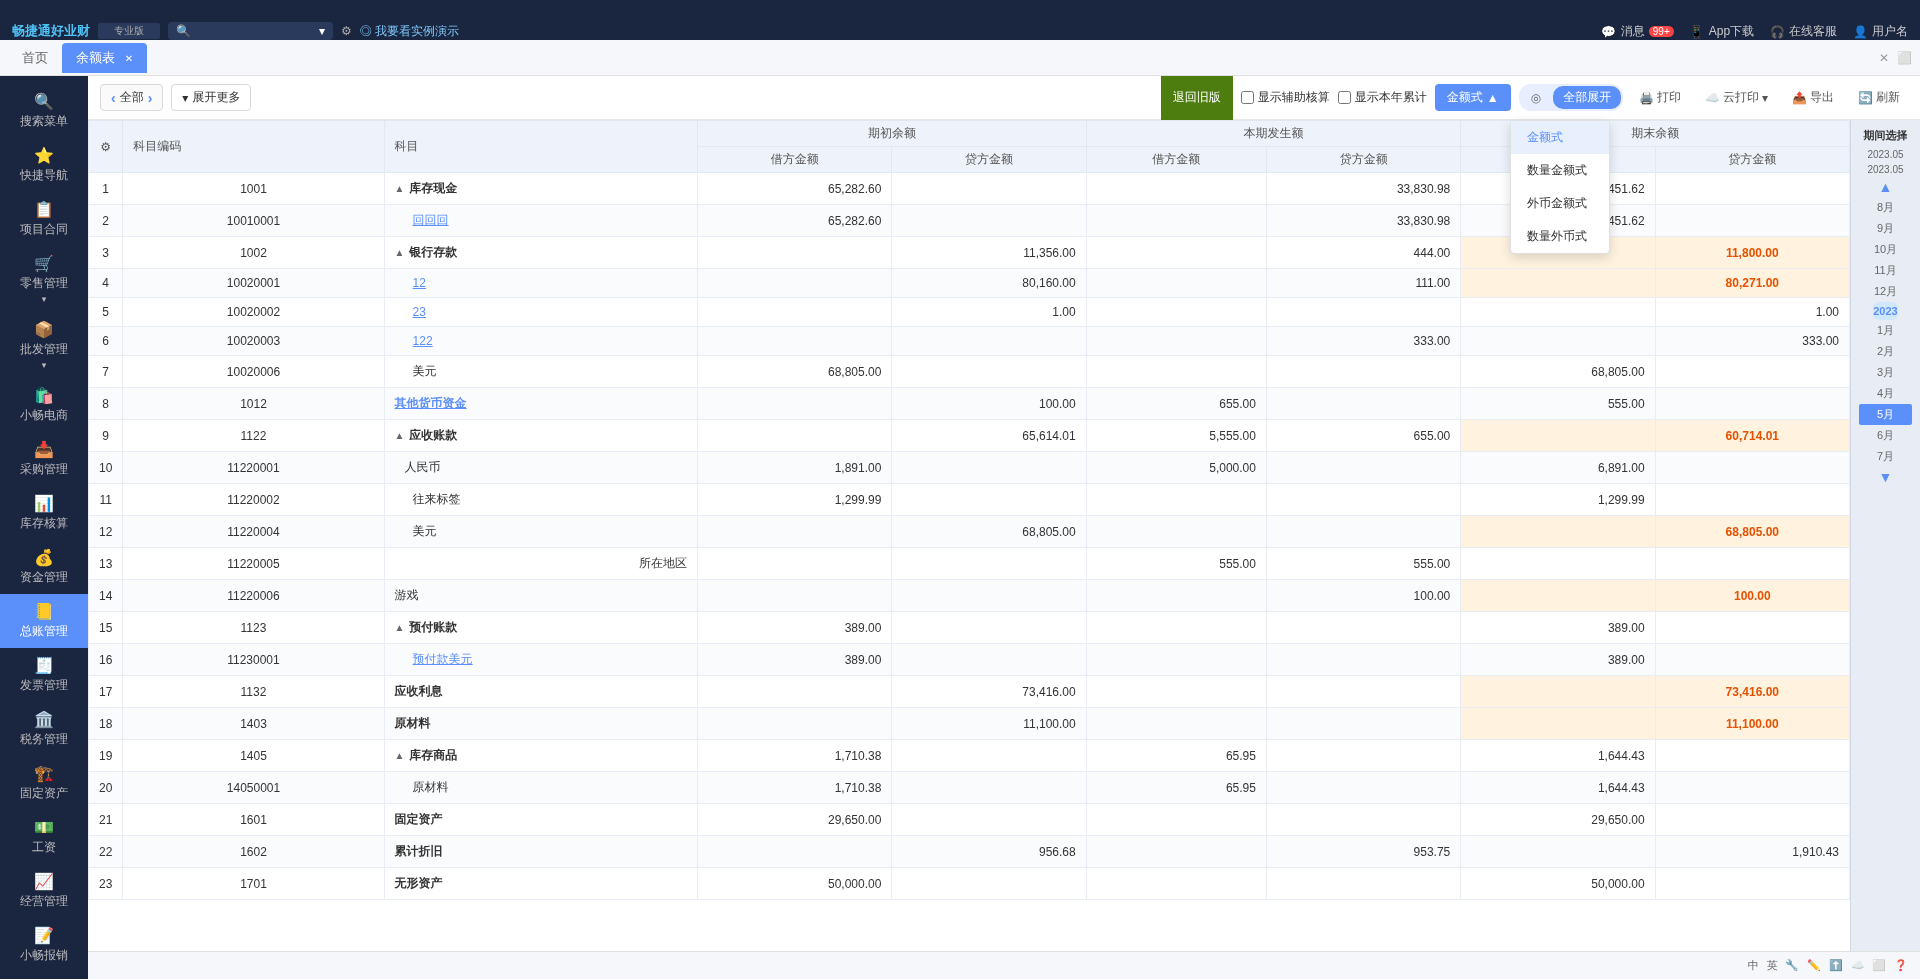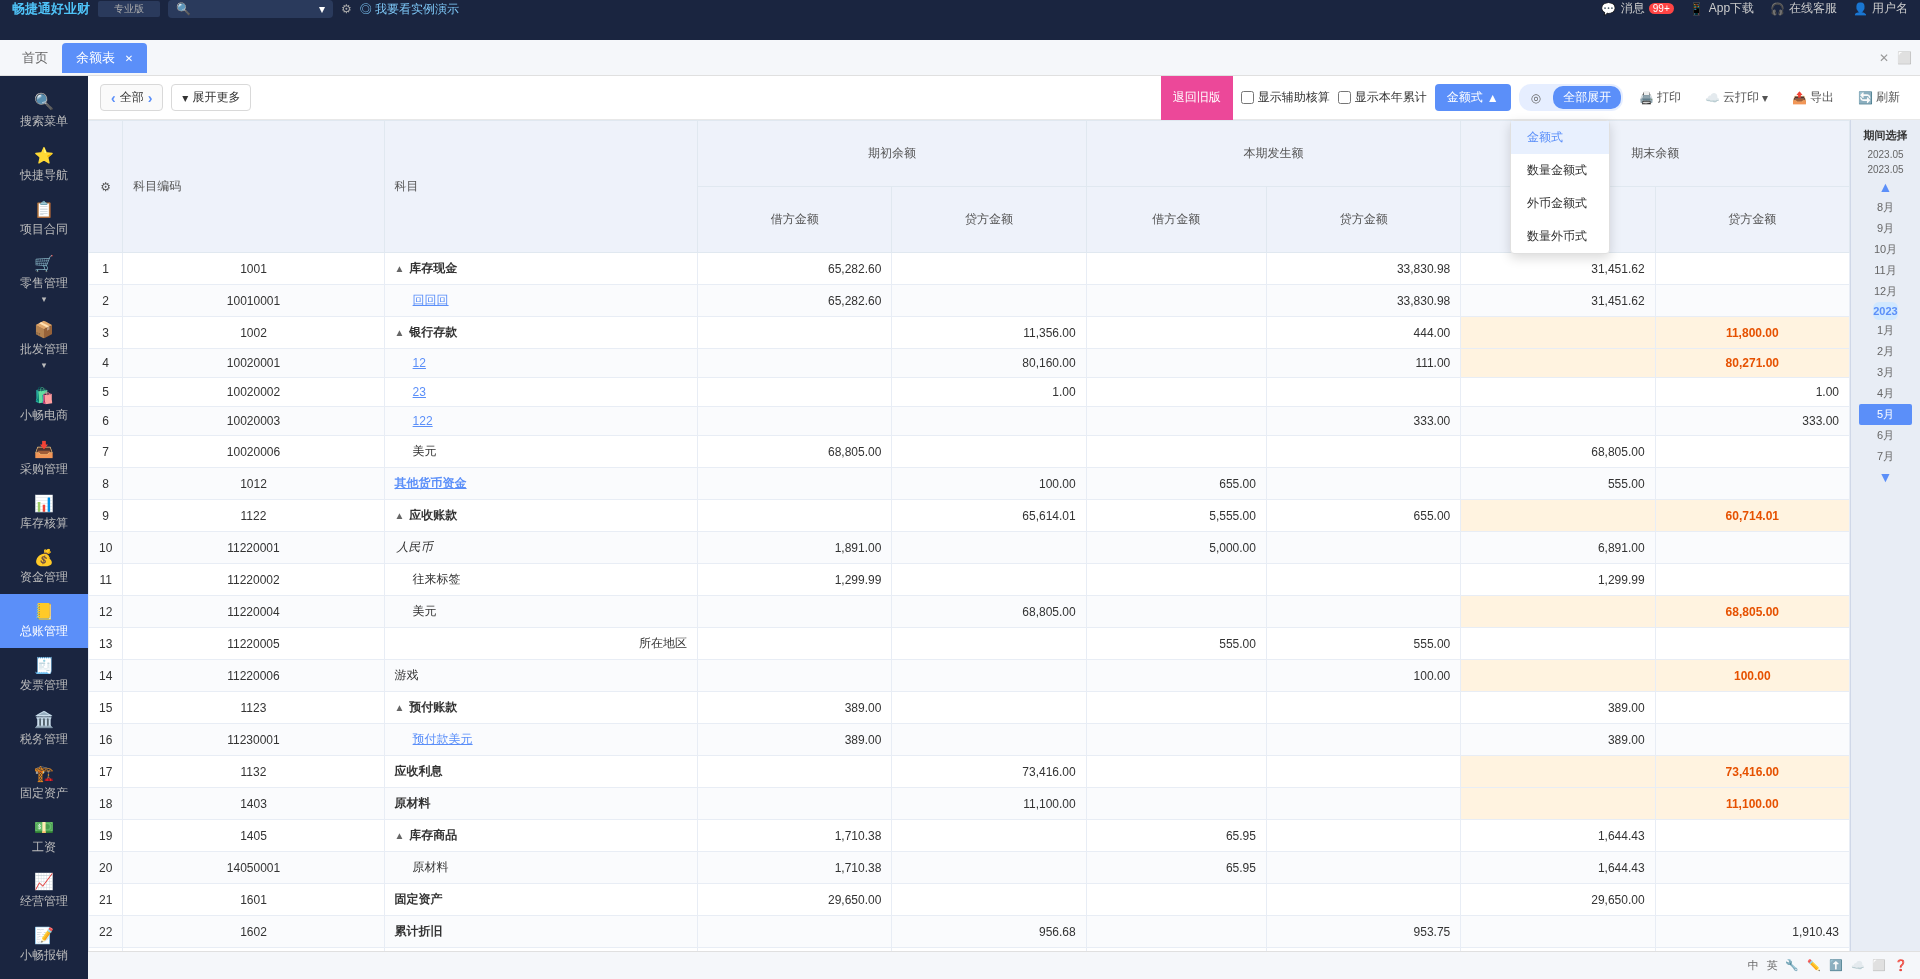--- a/index.html
+++ b/index.html
@@ -3,21 +3,21 @@
   <meta charset="utf-8">
   <style>
     * { box-sizing: border-box; margin: 0; padding: 0; }
     body { font-family: 'Microsoft YaHei', Arial, sans-serif; font-size: 12px; background: #f0f2f5; color: #333; overflow: hidden; height: 979px; }
 
     
     .top-bar {
       height: 40px;
       background: #1a2540;
       display: flex;
-      align-items: flex-start;
+      align-items: flex-end;
       justify-content: space-between;
       padding: 0 12px;
       color: #fff;
     }
     .top-bar-left { display: flex; align-items: center; gap: 8px; }
     .app-logo { font-size: 13px; font-weight: bold; color: #4fc3f7; }
     .app-subtitle { font-size: 10px; color: #aaa; background: #2a3a5c; padding: 1px 16px; border-radius: 2px; }
     .top-bar-search { display: flex; align-items: center; background: #2a3a5c; border-radius: 4px; padding: 2px 8px; gap: 4px; }
     .top-bar-search input { background: none; border: none; outline: none; color: #fff; font-size: 12px; width: 120px; }
     .top-bar-right { display: flex; align-items: center; gap: 16px; font-size: 12px; color: #ccc; }
@@ -93,21 +93,21 @@
       padding: 4px 10px; cursor: pointer; font-size: 12px;
       background: #fafafa;
     }
     .filter-btn .arrow { color: #5b8ff9; font-size: 14px; font-weight: bold; }
     .expand-btn {
       display: flex; align-items: center; gap: 4px;
       border: 1px solid #d9d9d9; border-radius: 4px;
       padding: 4px 10px; cursor: pointer; font-size: 12px;
     }
     .toolbar-right { margin-left: auto; display: flex; align-items: center; gap: 8px; }
-    .btn-back { background: #ec4899; color: #fff; border: none; border-radius: 4px; padding: 19px 12px; cursor: pointer; font-size: 12px; }
+    .btn-back { background: #4d7c0f; color: #fff; border: none; border-radius: 4px; padding: 19px 12px; cursor: pointer; font-size: 12px; }
     .checkbox-group { display: flex; align-items: center; gap: 4px; font-size: 12px; }
     .checkbox-group input { cursor: pointer; }
     .dropdown-btn {
       background: #5b8ff9; color: #fff; border: none; border-radius: 4px;
       padding: 5px 12px; cursor: pointer; font-size: 12px;
       display: flex; align-items: center; gap: 4px; position: relative;
     }
     .toggle-group { display: flex; align-items: center; background: #e6eeff; border-radius: 12px; padding: 2px; gap: 2px; }
     .toggle-option { padding: 3px 10px; border-radius: 10px; cursor: pointer; font-size: 12px; color: #666; }
     .toggle-option.active { background: #5b8ff9; color: #fff; }
@@ -119,21 +119,21 @@
       overflow: auto;
       position: relative;
     }
     table {
       width: 100%;
       border-collapse: collapse;
       font-size: 12px;
     }
     thead tr { background: #eef2fa; }
     thead th {
-      padding: 24px 10px;
+      padding: 4px 10px;
       text-align: center;
       border: 1px solid #e0e8f0;
       font-weight: 500;
       color: #555;
       white-space: nowrap;
     }
     thead th.left { text-align: left; }
     tbody tr:nth-child(even) { background: #fafbfd; }
     tbody td {
       padding: 7px 10px;
@@ -523,21 +523,21 @@
                 <td class=""></td>
                 <td class="">65,614.01</td>
                 <td class="">5,555.00</td>
                 <td class="">655.00</td>
                 <td class="highlight"></td>
                 <td class="highlight">60,714.01</td>
               </tr>
               <tr>
                 <td class="center">10</td>
                 <td class="center">11220001</td>
-                <td class="left" style="padding-left: 12px; font-style: italic;"><span>人民币</span></td>
+                <td class="left" style="padding-left: 20px;"><span>人民币</span></td>
                 <td class="">1,891.00</td>
                 <td class=""></td>
                 <td class="">5,000.00</td>
                 <td class=""></td>
                 <td class="">6,891.00</td>
                 <td class=""></td>
               </tr>
               <tr>
                 <td class="center">11</td>
                 <td class="center">11220002</td>

